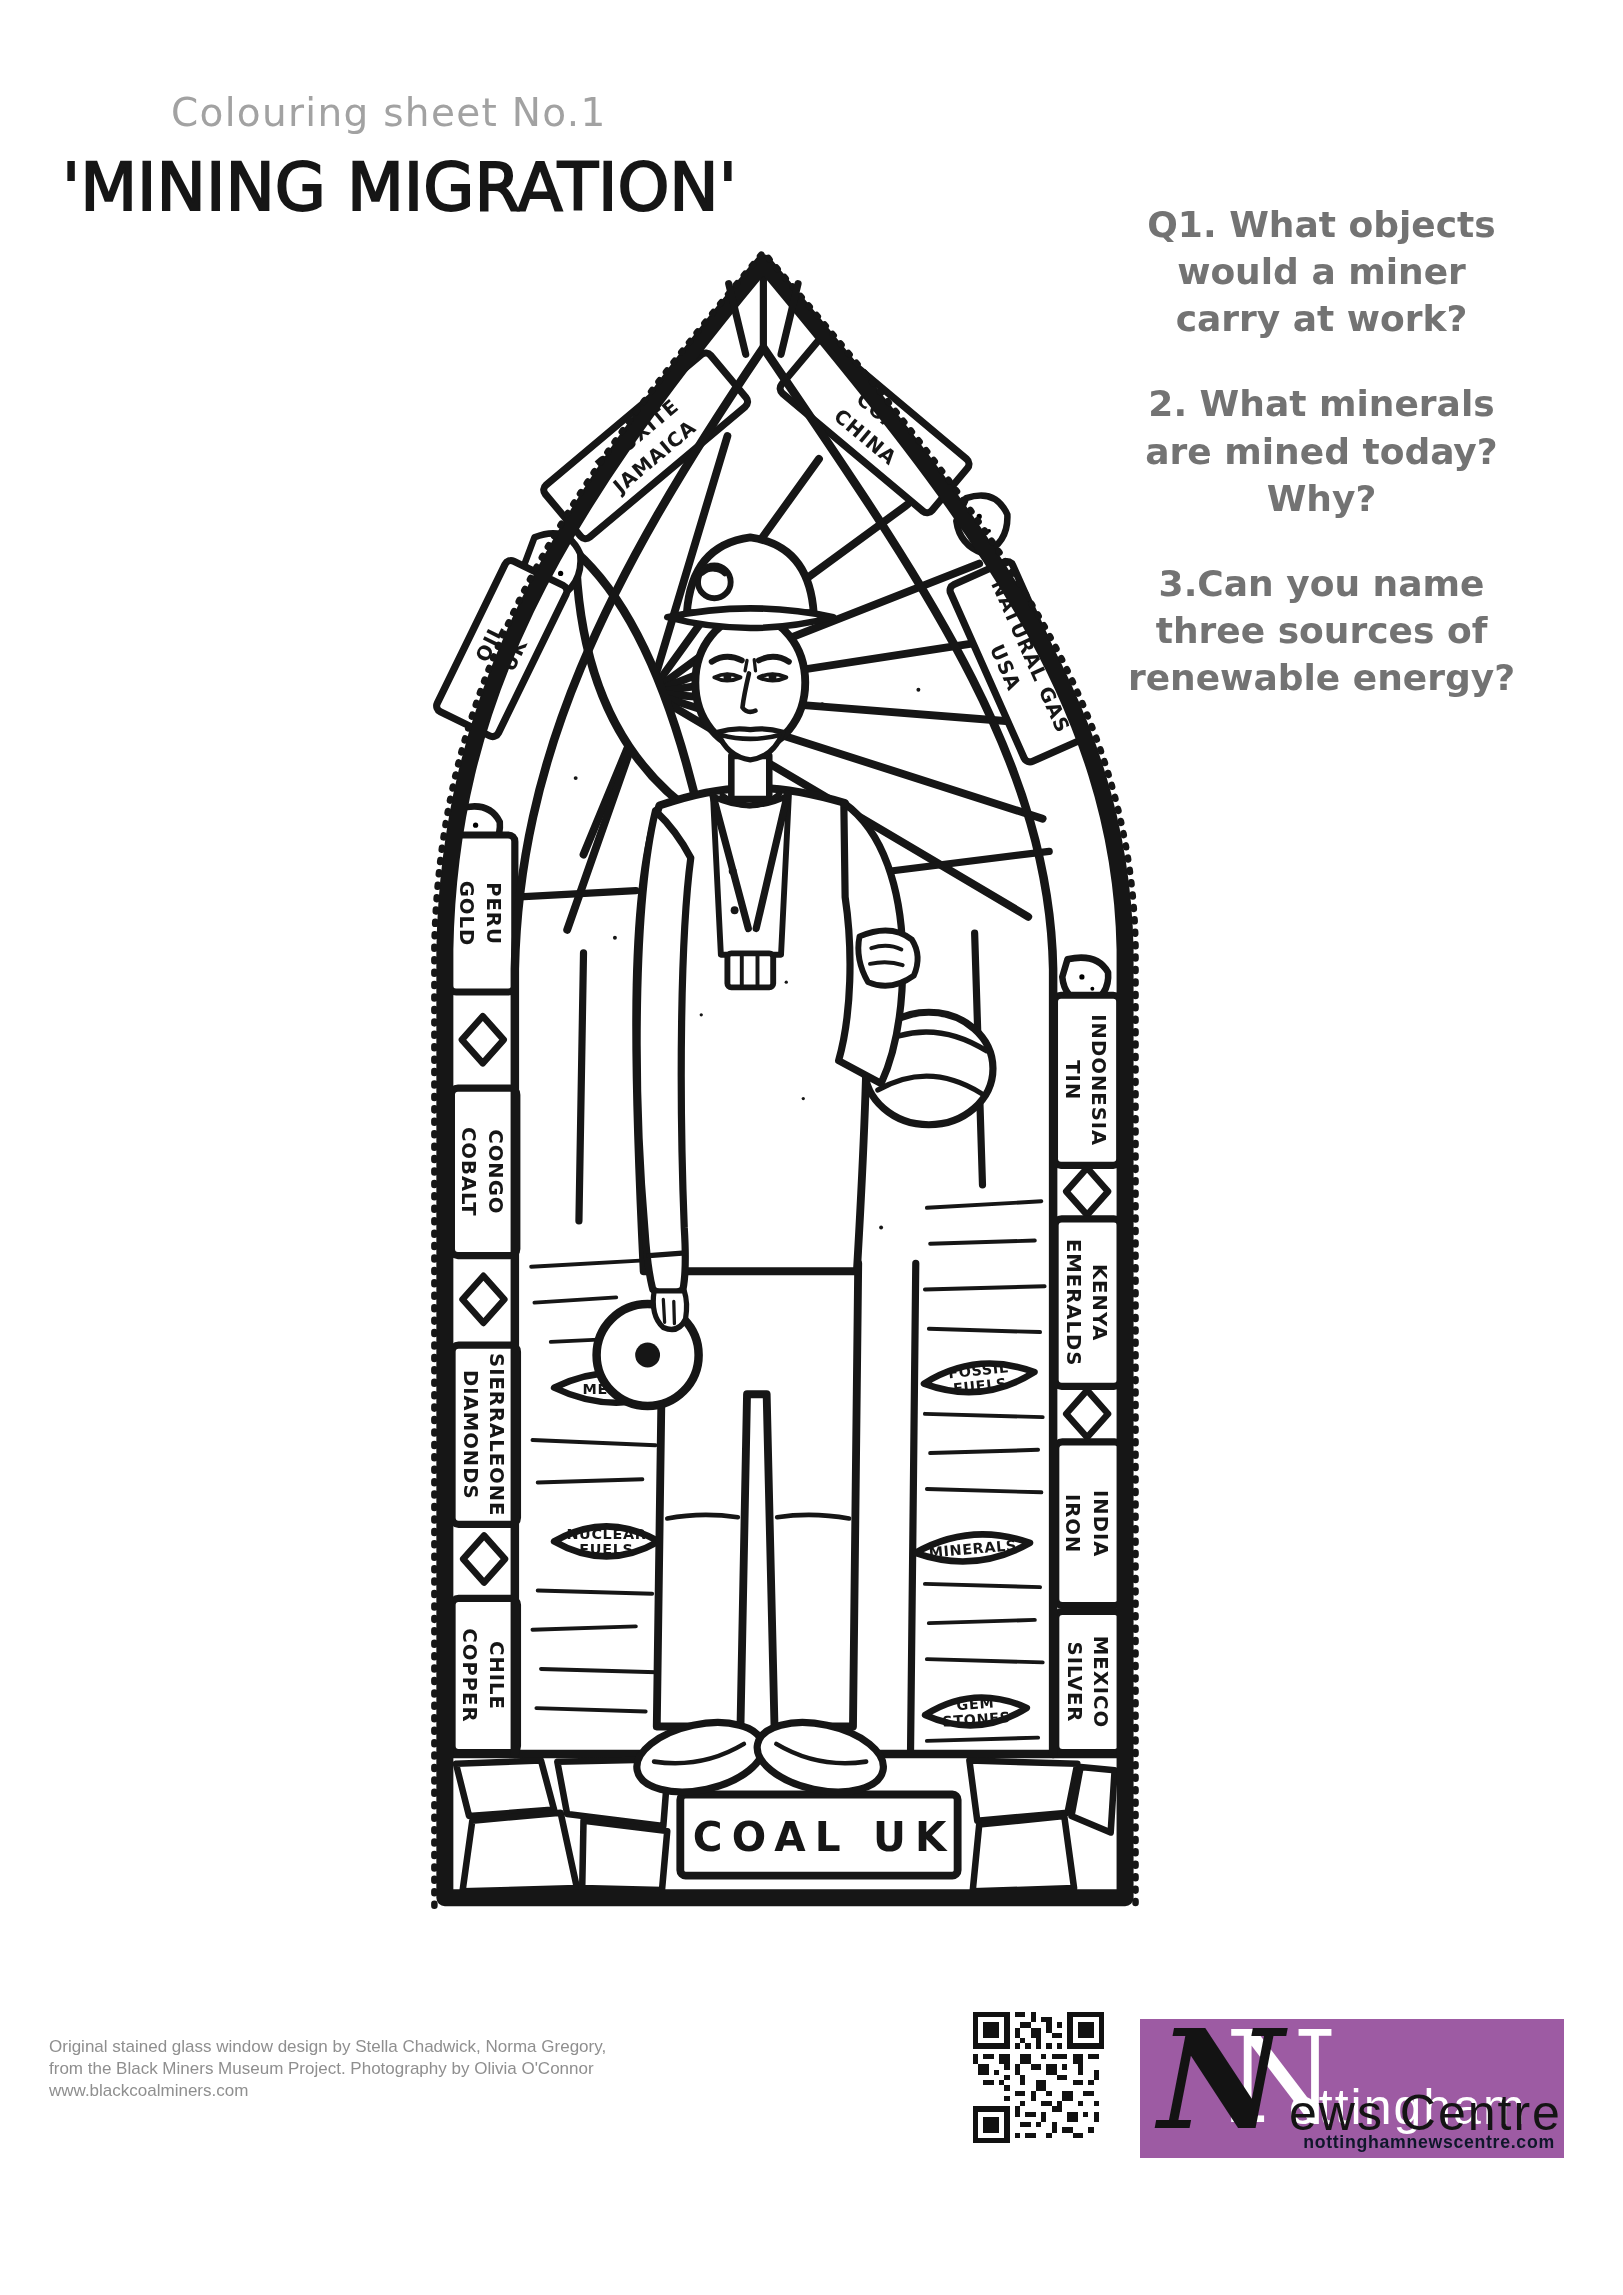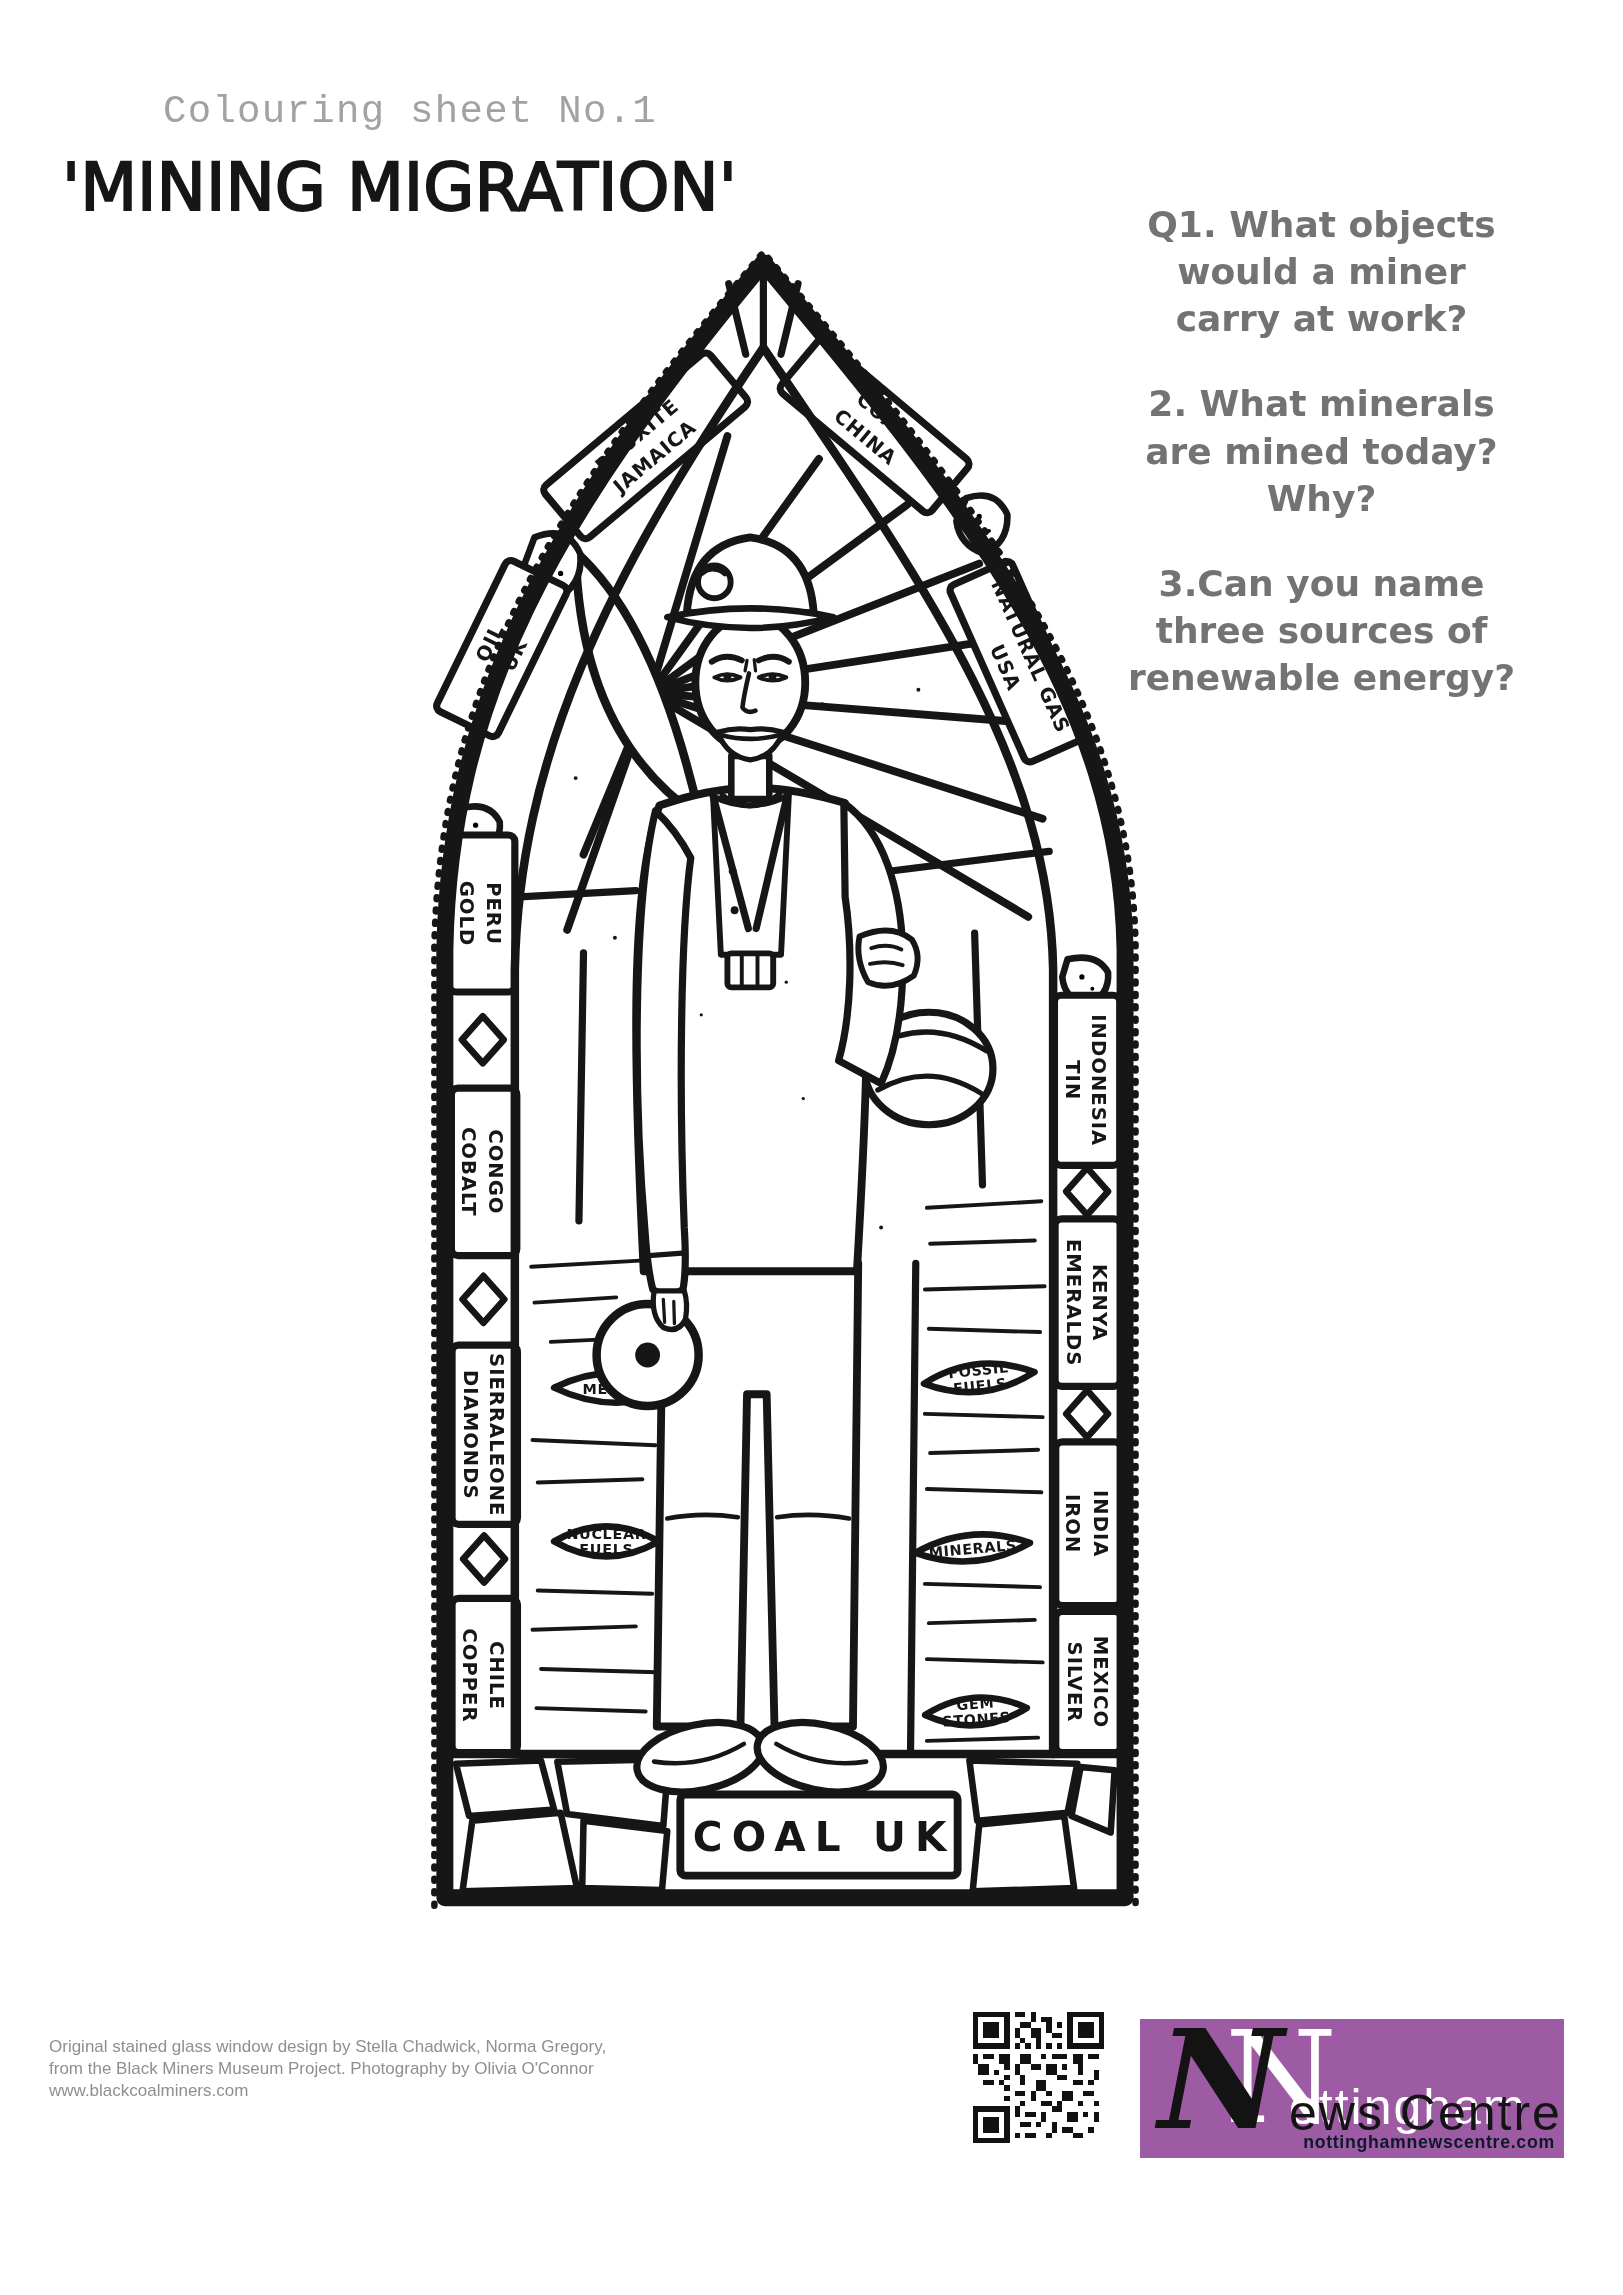--- a/index.html
+++ b/index.html
@@ -1,21 +1,21 @@
 <!DOCTYPE html>
 <html style="font-size:10.5px"><head>
 <meta charset="utf-8">
 <style>
   html,body{margin:0;padding:0;background:#fff;}
   .page{position:relative;width:1623px;height:2295px;background:#ffffff;overflow:hidden;
         font-family:"DejaVu Sans",sans-serif;color:#1c1c1c;}
 
   
-  .subtitle{position:absolute;left:163px;top:90px;font-size:39px;font-weight:400;
-            color:#a2a2a2;letter-spacing:1.3px;font-family:Liberation Mono, monospace;}
+  .subtitle{position:absolute;left:171px;top:90px;font-size:39px;font-weight:400;
+            color:#a2a2a2;letter-spacing:1.3px;}
   .title{position:absolute;left:62px;top:149px;margin:0;font-size:66px;font-weight:normal;
          color:#161616;letter-spacing:0px;-webkit-text-stroke:2px #161616;}
 
   
   .questions{position:absolute;left:1109px;top:201px;width:425px;text-align:center;
              font-size:36px;line-height:1.31;font-weight:600;color:#737373;}
   .question{margin:0 0 38px 0;}
 
   
   .window-wrap{position:absolute;left:420px;top:243px;width:726px;height:1668px;}

